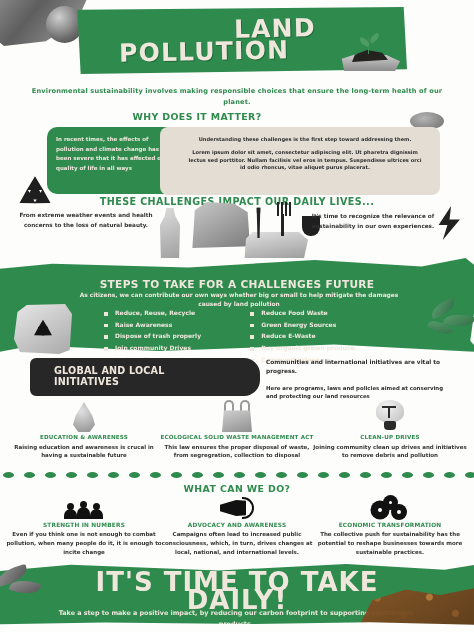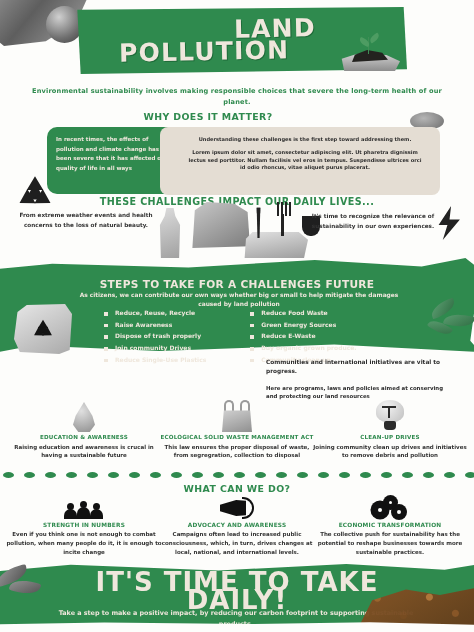--- a/index.html
+++ b/index.html
@@ -77,21 +77,21 @@
   .leafB { left:21px; bottom:26px; transform:rotate(26deg) scaleX(-1); }
 
   
   .intro {
     position:absolute; left:28px; top:86px; width:418px;
     text-align:center; font-size:6.6px; font-weight:800; line-height:1.65;
     color:#2f8a4e; letter-spacing:.15px;
   }
 
   
-  .sec-why { position:absolute; left:11px; top:111px; width:394px; text-align:center; }
+  .sec-why { position:absolute; left:0; top:111px; width:394px; text-align:center; }
   .sec-why .hdr { font-size:9.4px; }
 
   .why-wrap { position:absolute; left:0; top:124px; width:474px; height:72px; }
   .green-card {
     position:absolute; left:47px; top:3px; width:132px; height:67px;
     background:#2f8a4e; border-radius:10px 10px 10px 10px;
     padding:8px 9px; display:flex; align-items:flex-start;
   }
   .green-card p { color:#efe7dc; font-size:5.5px; font-weight:800; line-height:1.75; text-align:left; }
   .beige-card {
@@ -321,21 +321,21 @@
   </div>
 
   <div class="hand-soil">
     <div class="palm"></div>
     <div class="soil"></div>
     <div class="sprout-stem"></div>
     <div class="leafA"></div>
     <div class="leafB"></div>
   </div>
 
-  <div class="intro">Environmental sustainability involves making responsible choices that severe the long-term health of our planet.</div>
+  <div class="intro">Environmental sustainability involves making responsible choices that ensure the long-term health of our planet.</div>
 
   <div class="sec-why">
     <div class="hdr">WHY DOES IT MATTER?</div>
   </div>
 
   <div class="smokestack">
     <div class="cloud"></div>
     <div class="stack"></div>
     <div class="base"></div>
   </div>
@@ -410,20 +410,26 @@
     </ul>
     <ul>
       <li>Reduce Food Waste</li>
       <li>Green Energy Sources</li>
       <li>Reduce E-Waste</li>
       <li>Buy organic grown produce.</li>
       <li>Community clean-up</li>
     </ul>
   </div>
 
+  <div class="gl-pill">
+    <span>
+      <span>GLOBAL AND LOCAL</span><br>
+      <span>INITIATIVES</span>
+    </span>
+  </div>
   <div class="gl-right">
     <div class="p1">Communities and international initiatives are vital to progress.</div>
     <div class="p2">Here are programs, laws and policies aimed at conserving and protecting our land resources</div>
   </div>
 
   <div class="init">
     <div class="init-col">
       <div class="init-ico">
           <div class="ico-drop"></div>
         </div>

